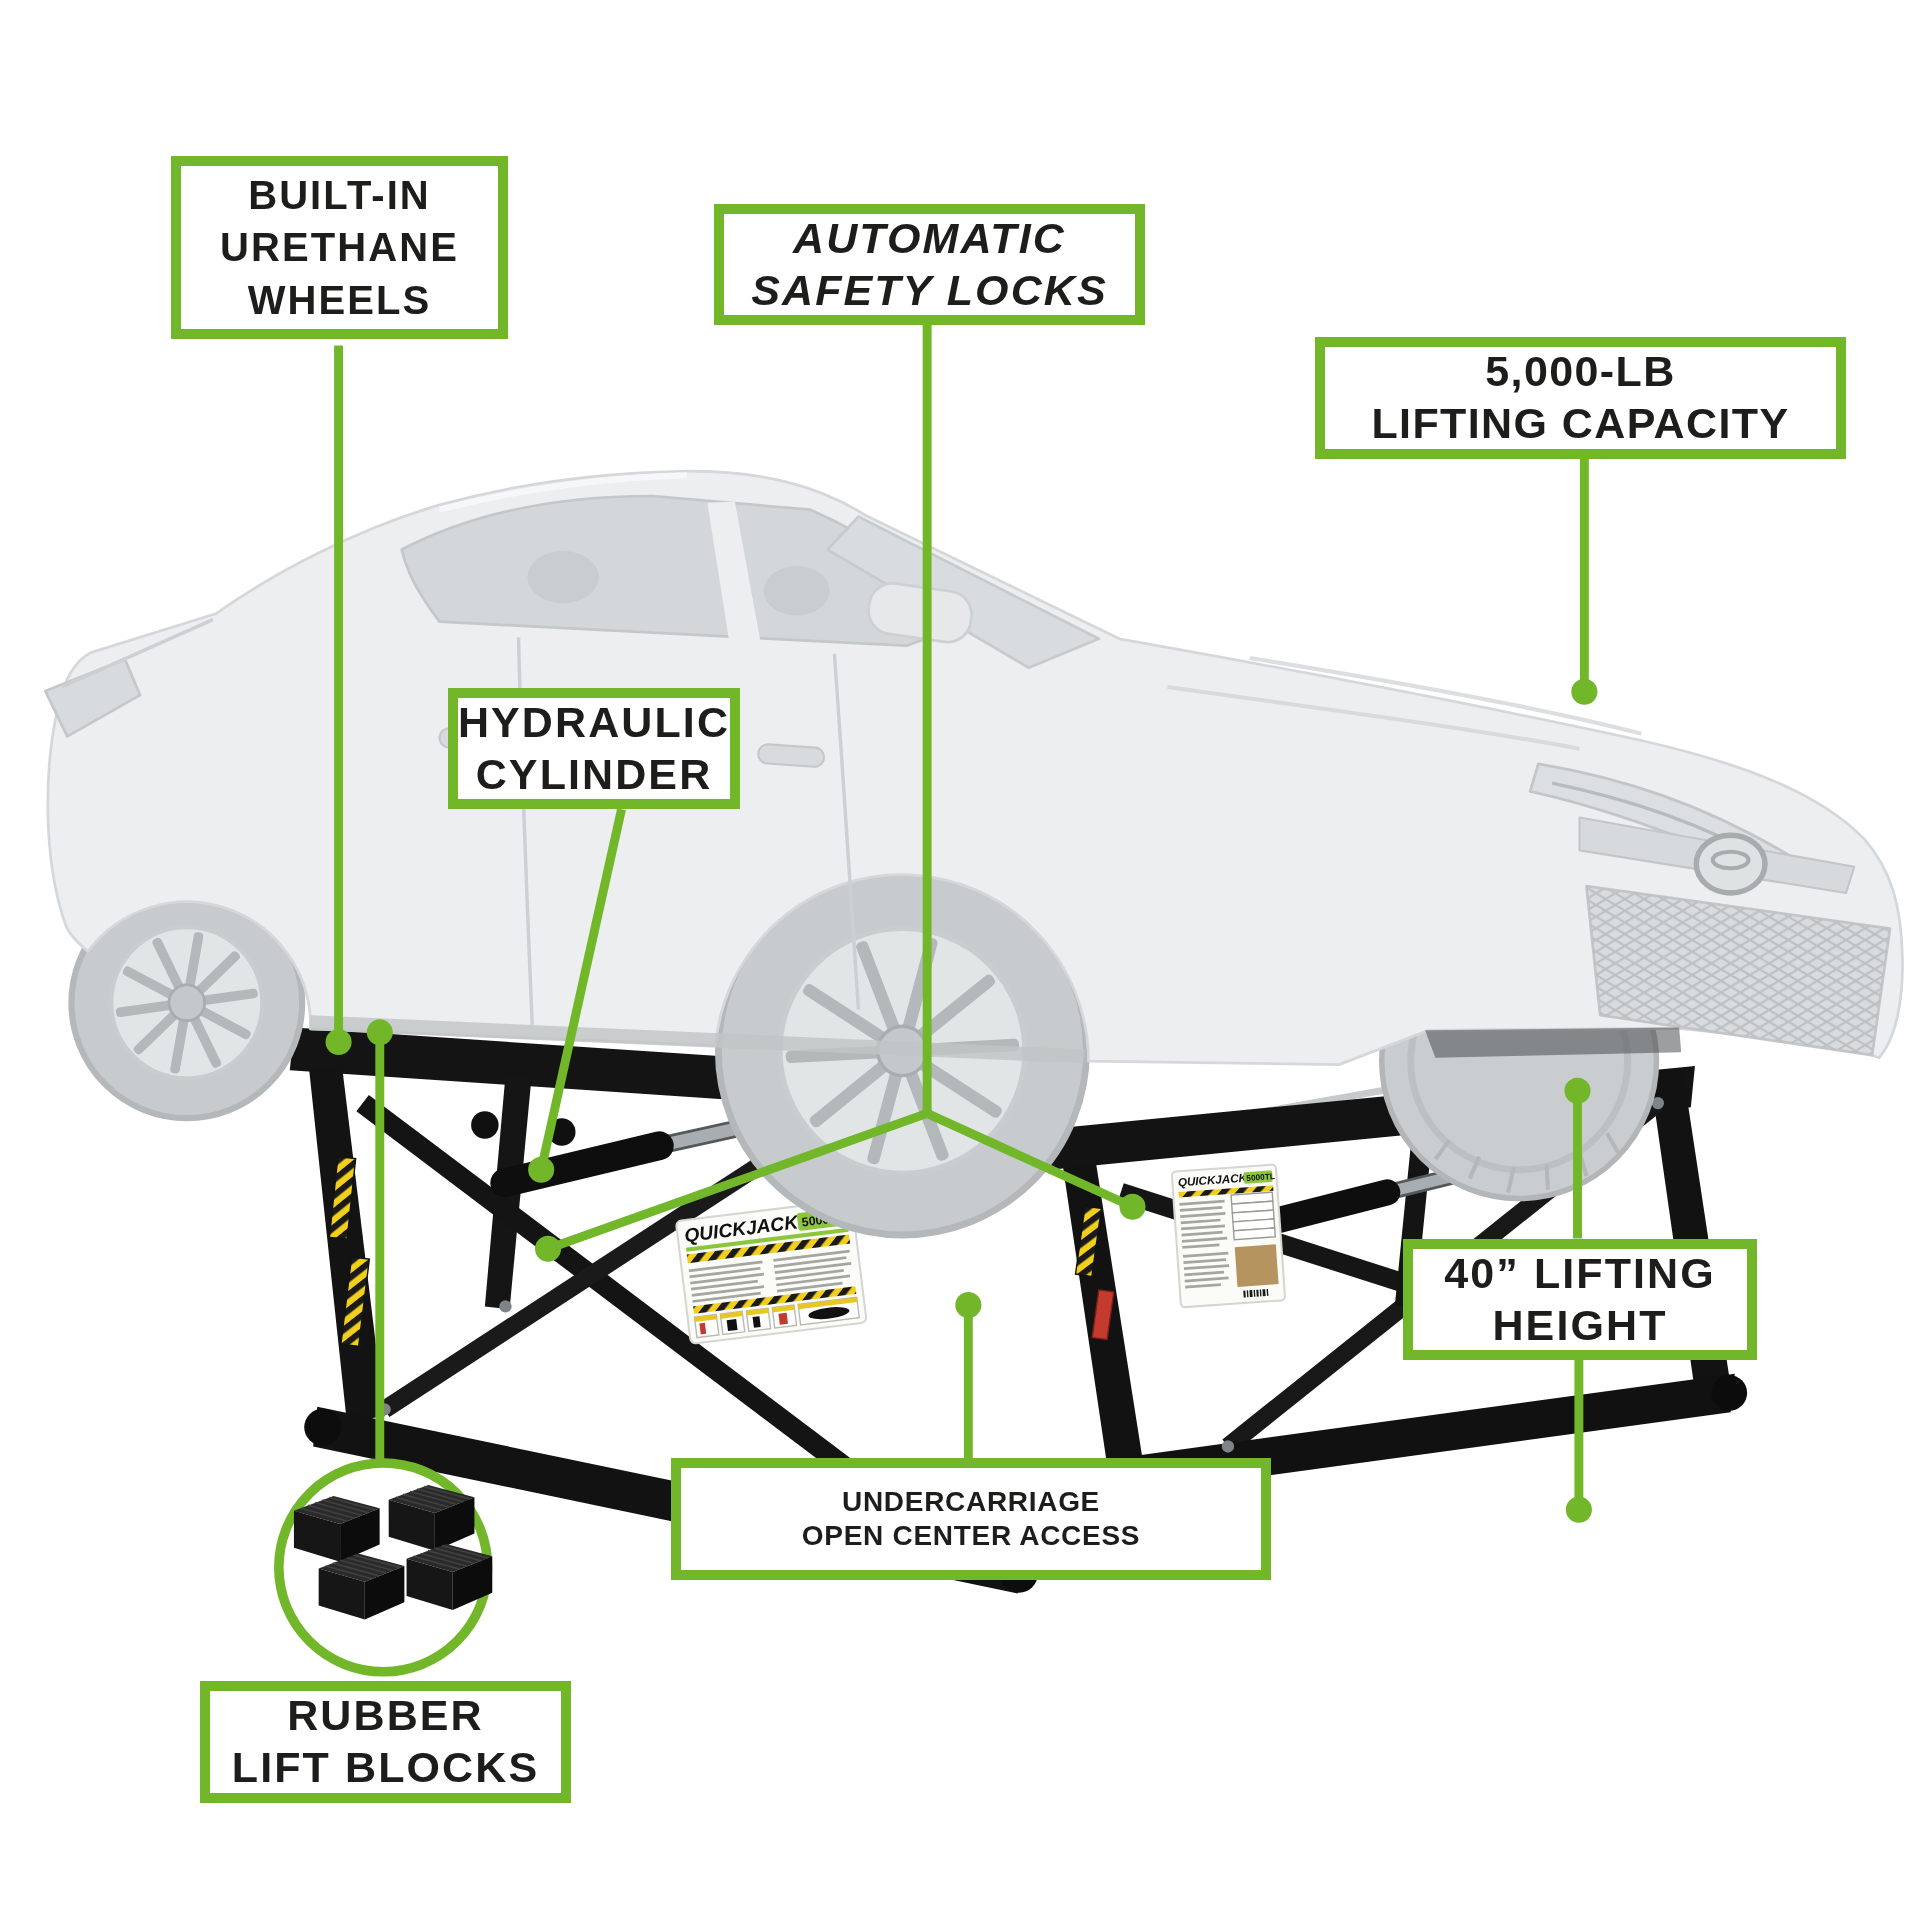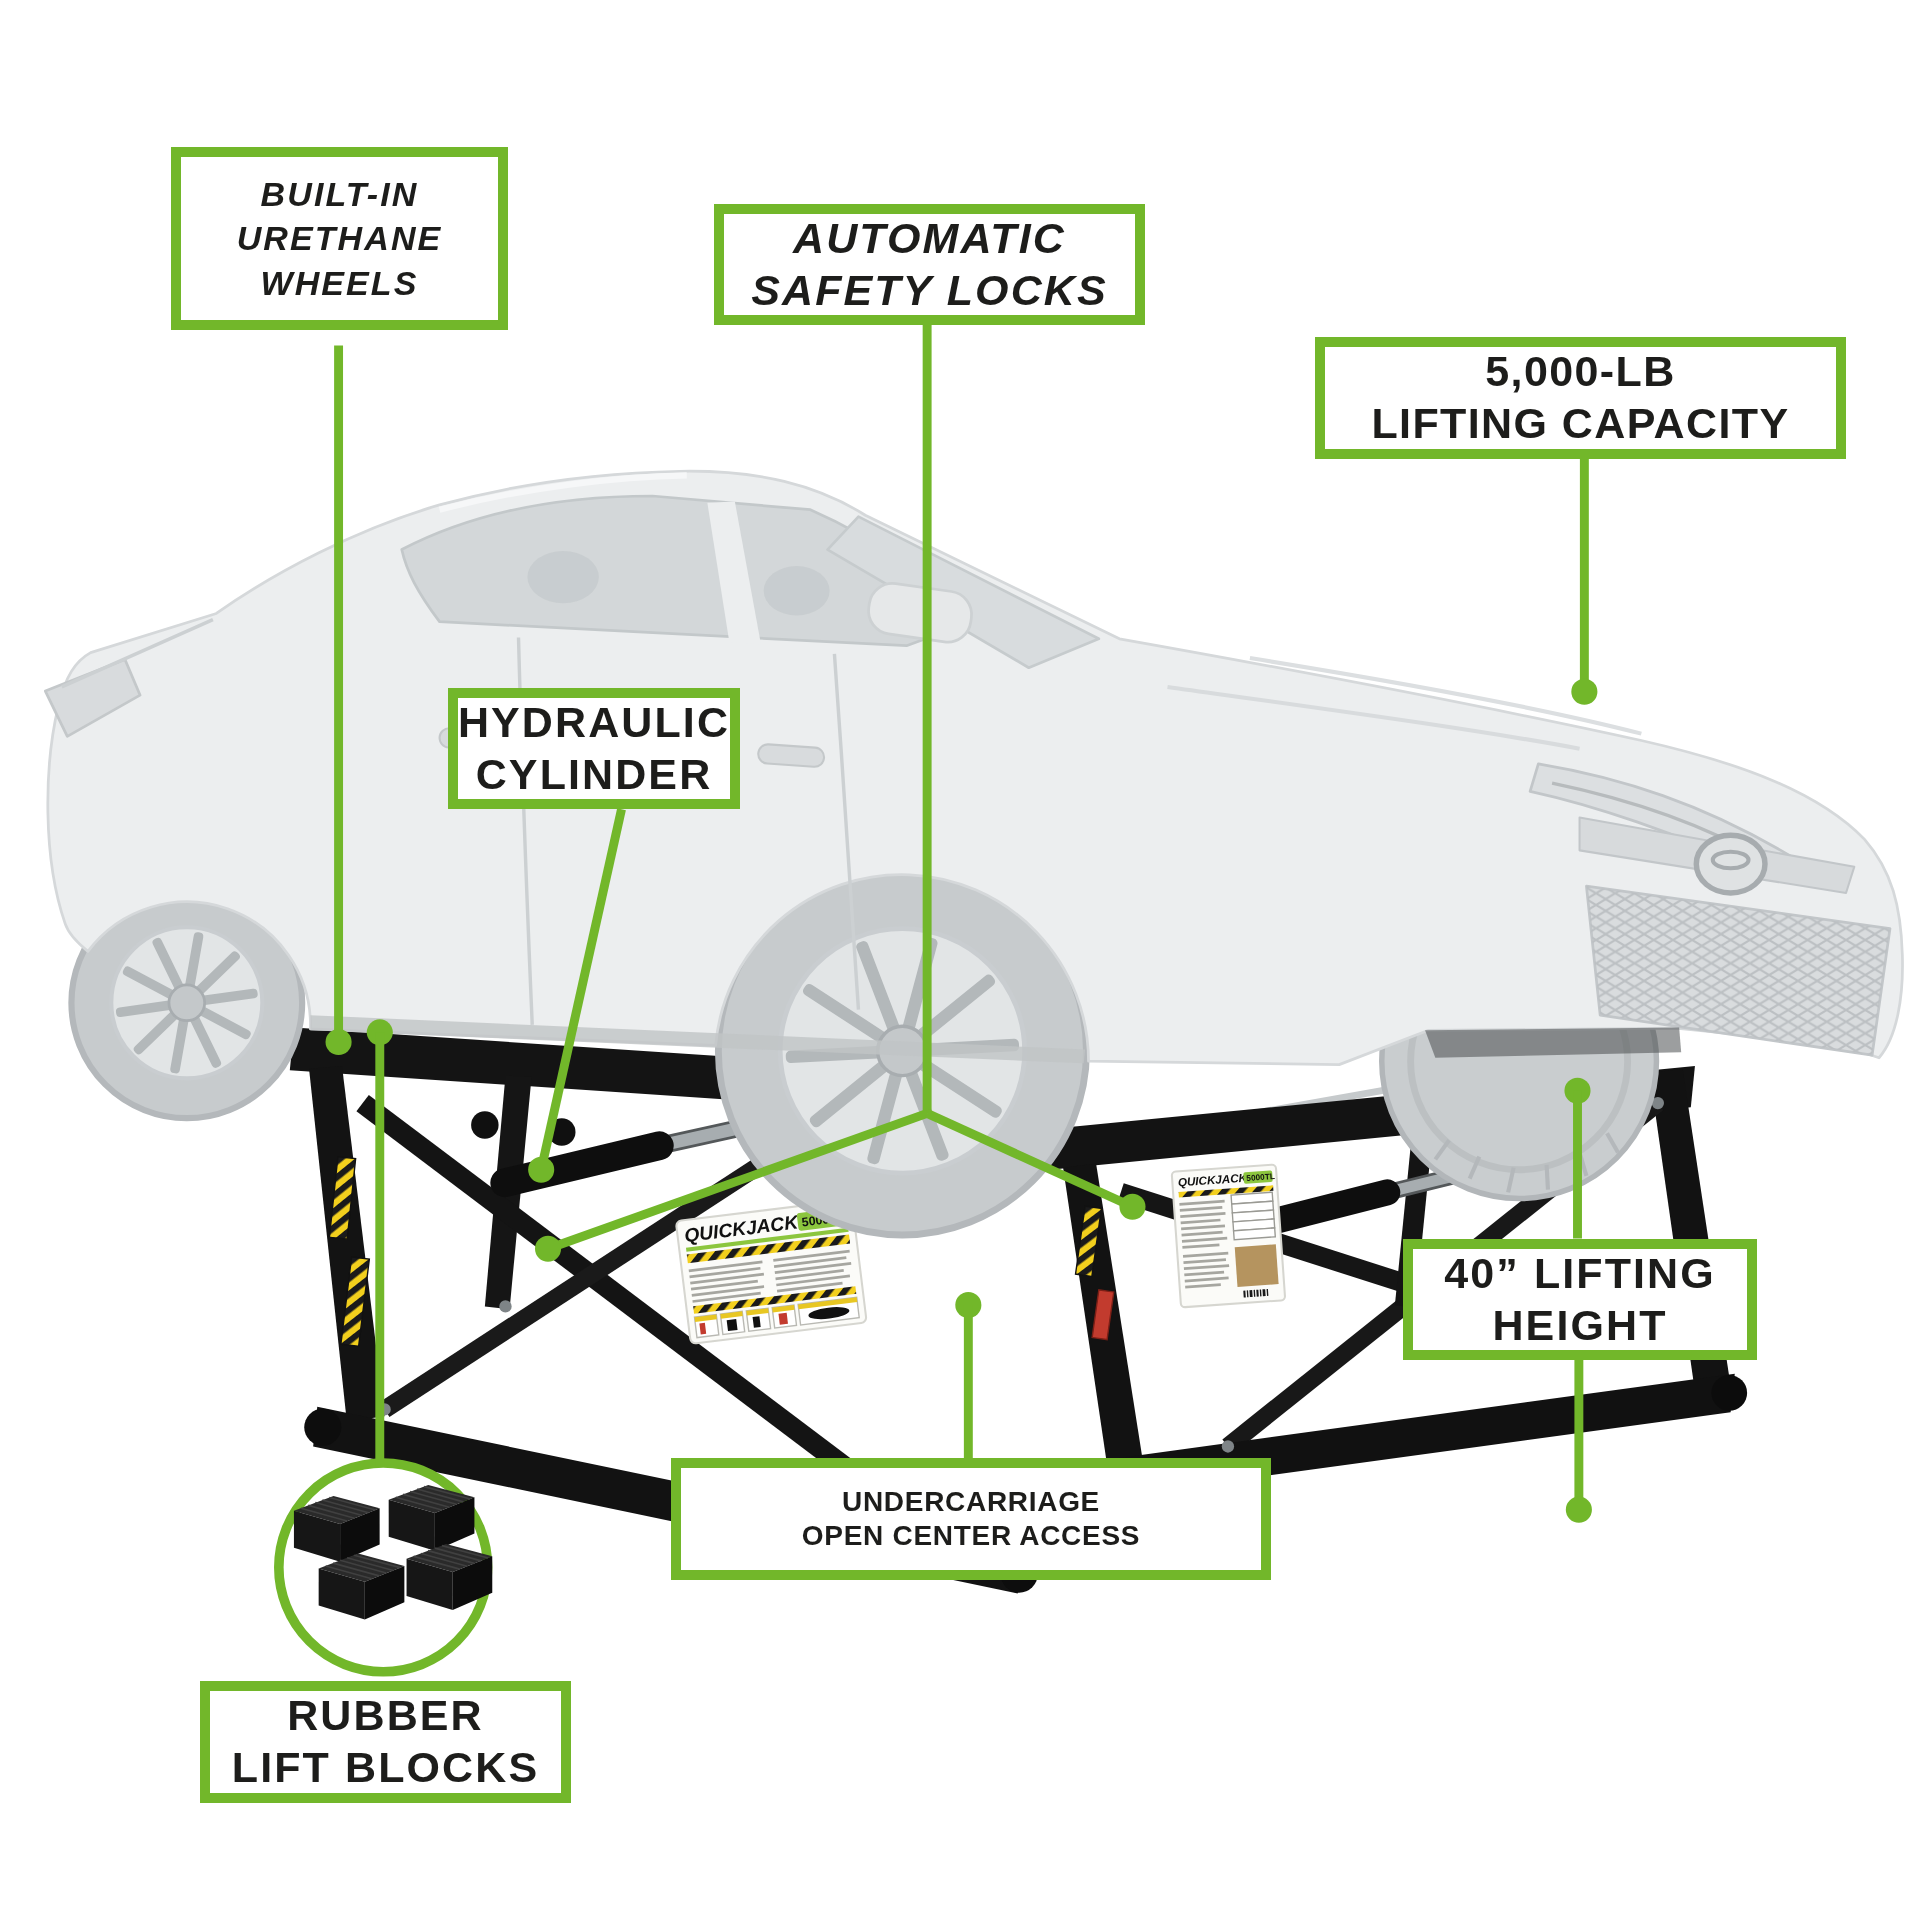--- a/index.html
+++ b/index.html
@@ -15,21 +15,21 @@
     border:10.3px solid var(--green);
     background:#ffffff;
     display:flex;align-items:center;justify-content:center;
     text-align:center;
     color:var(--ink);
     font-weight:700;
     font-size:43px;line-height:1.2;letter-spacing:2.1px;
     white-space:pre-line;
     z-index:5;
   }
-  #co-built   {left:171px;  top:147px;  width:337px; height:183px; font-size:34px; line-height:1.31;font-style:italic;}
+  #co-built   {left:171px;  top:156px;  width:337px; height:183px; font-size:40px; line-height:1.31;}
   #co-auto    {left:714px; top:204px;  width:431px; height:121px;font-style:italic;}
   #co-cap     {left:1315px; top:337px;  width:531px; height:122px; letter-spacing:1.4px;align-items:center;}
   #co-hyd     {left:448px;  top:688px; width:292px; height:121px;}
   #co-h24     {left:1403px; top:1239px; width:354px; height:121px;}
   #co-under   {left:671px;  top:1458px; width:600px; height:122px; font-size:28px; letter-spacing:0.7px;}
   #co-rubber  {left:200px;  top:1661px; width:371px; height:122px;margin-top:20px;}
   .g-line{stroke:var(--green);stroke-width:13;fill:none;}
   .g-dot{fill:var(--green);}
   .ghost{stroke-linejoin:round;}
 </style>

